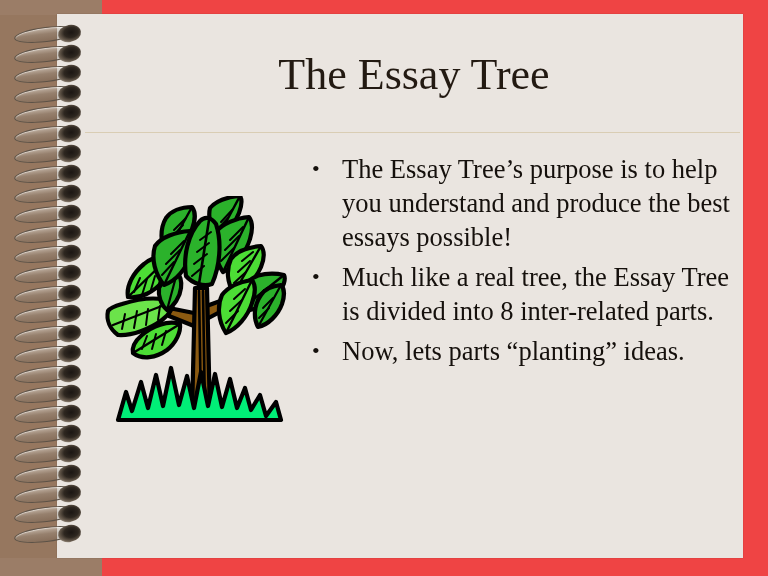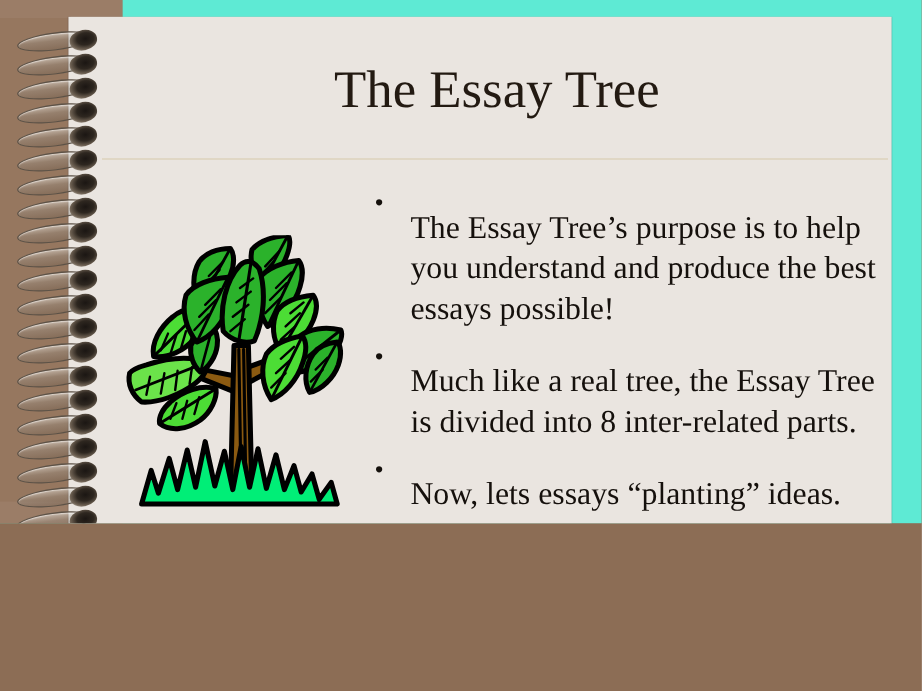--- a/index.html
+++ b/index.html
@@ -11,22 +11,22 @@
   body {
     width: 768px;
     height: 576px;
     overflow: hidden;
     font-family: "Liberation Serif", "DejaVu Serif", serif;
   }
 
   #slide {
     position: relative;
     width: 768px;
-    height: 436px;
-    background: #5eead4;
+    height: 576px;
+    background: #ef4444;
     overflow: hidden;
   }
 
   
   .corner-tab {
     position: absolute;
     left: 0; top: 0;
     width: 102px; height: 15px;
     background: #9B7D67;
   }
@@ -144,21 +144,20 @@
     flex: 0 0 auto;
     width: 30px;
     text-align: left;
     font-size: 22px;
     line-height: 1.52;
     padding-left: 6px;
     color: #15100c;
   }
   .bullet-text {
     flex: 1 1 auto;
-    margin-top: 20px;
   }
 
   
   .tree {
     position: absolute;
     left: 100px;
     top: 196px;
     width: 200px;
     height: 250px;
   }
@@ -372,17 +371,17 @@
     <div class="bullet-row">
       <div class="bullet-mark">•</div>
       <div class="bullet-text">The Essay Tree’s purpose is to help you understand and produce the best essays possible!</div>
     </div>
     <div class="bullet-row">
       <div class="bullet-mark">•</div>
       <div class="bullet-text">Much like a real tree, the Essay Tree is divided into 8 inter-related parts.</div>
     </div>
     <div class="bullet-row">
       <div class="bullet-mark">•</div>
-      <div class="bullet-text">Now, lets essays “planting” ideas.</div>
+      <div class="bullet-text">Now, lets parts “planting” ideas.</div>
     </div>
   </div>
 
 </div>
 
 </body></html>

